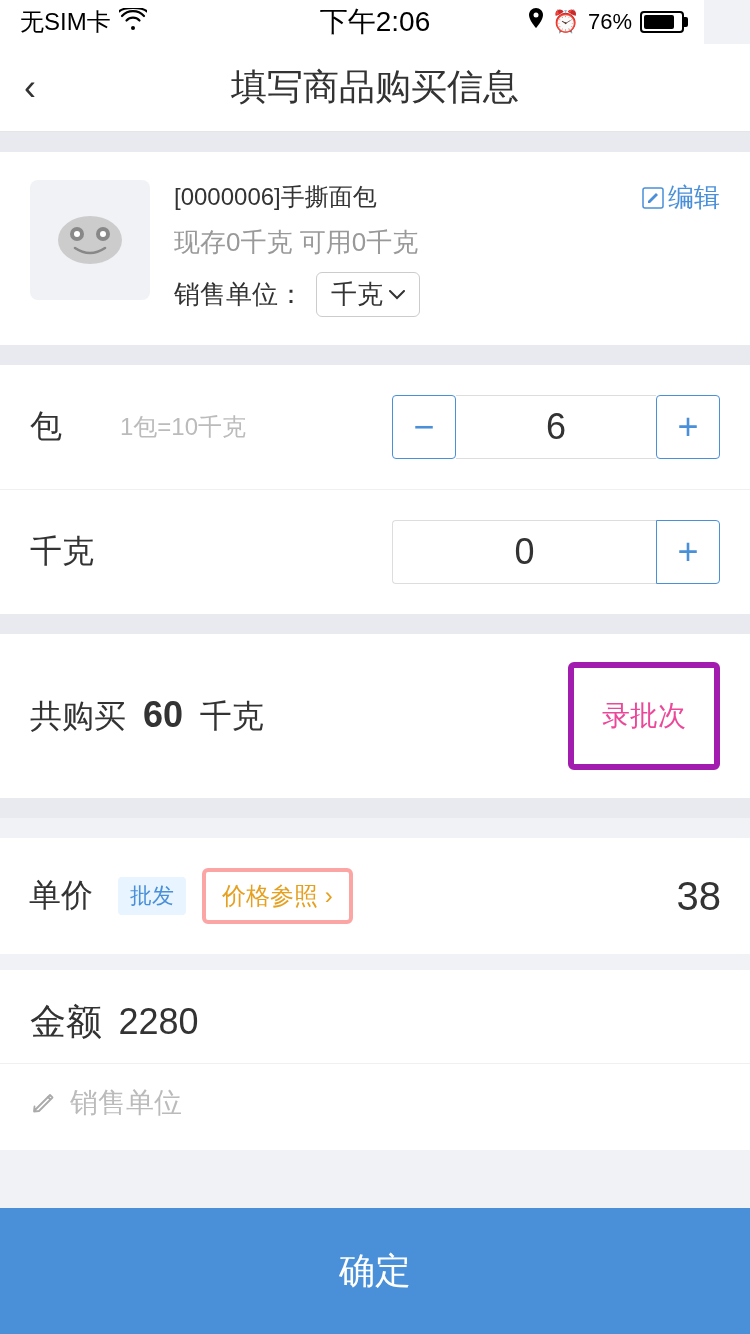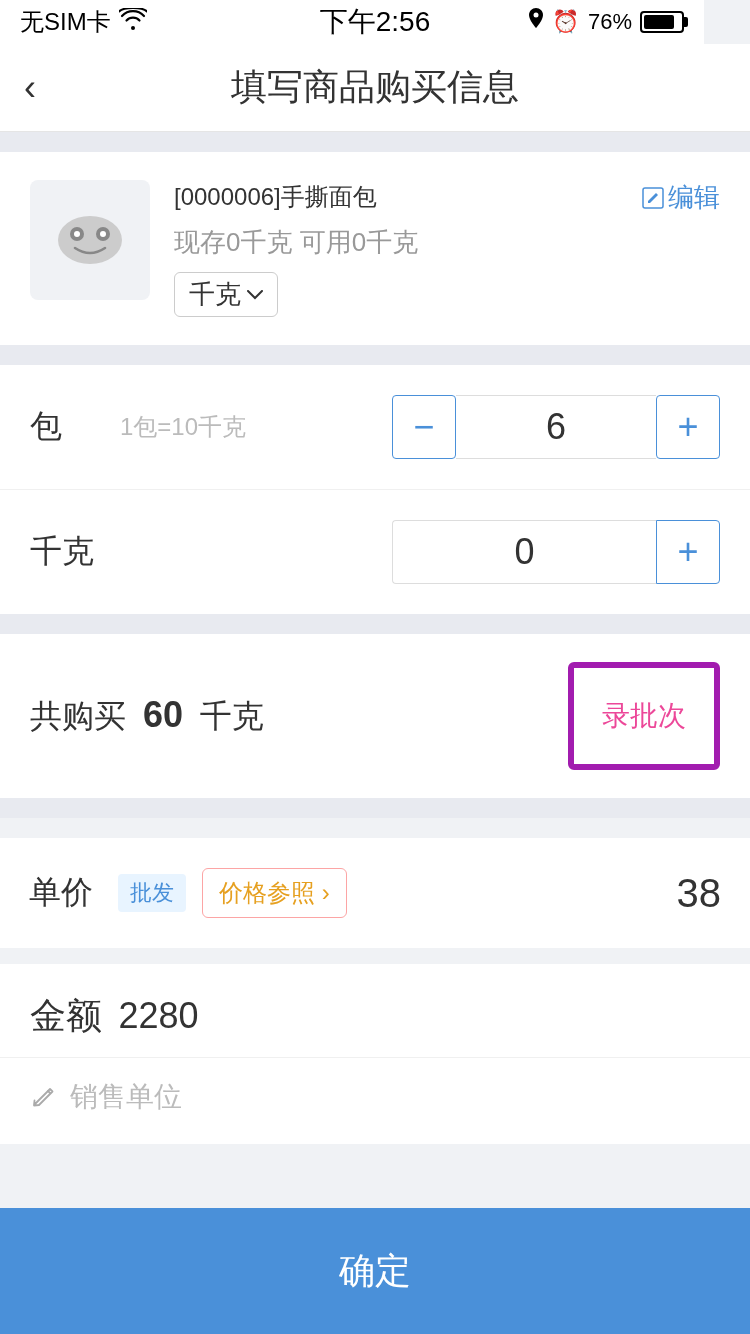--- a/index.html
+++ b/index.html
@@ -262,21 +262,21 @@
     }
     .price-badge {
       background: #e8f4ff;
       color: #4a90d9;
       font-size: 22px;
       padding: 4px 12px;
       border-radius: 4px;
       margin-left: 25px;
     }
     .price-ref-btn {
-      border: 1px solid #fca5a5;
+      border: 4px solid #fca5a5;
       border-radius: 6px;
       padding: 8px 16px;
       font-size: 24px;
       color: #e6a020;
       background: #fff;
       margin-left: 16px;
       cursor: pointer;
       display: flex;
       align-items: center;
       gap: 4px;
@@ -343,21 +343,21 @@
     <span>无SIM卡</span>
     <span>
       <svg width="28" height="22" viewBox="0 0 28 22" fill="none" xmlns="http://www.w3.org/2000/svg">
         <path d="M14 18a2 2 0 110 4 2 2 0 010-4z" fill="#000"></path>
         <path d="M7.5 12.5a9 9 0 0113 0" stroke="#000" stroke-width="2.2" fill="none" stroke-linecap="round"></path>
         <path d="M3 8a15 15 0 0122 0" stroke="#000" stroke-width="2.2" fill="none" stroke-linecap="round"></path>
         <path d="M0 3.5C5-1.17 23-1.17 28 3.5" stroke="#000" stroke-width="2.2" fill="none" stroke-linecap="round"></path>
       </svg>
     </span>
   </div>
-  <div class="status-center">下午2:56</div>
+  <div class="status-center">下午2:06</div>
   <div class="status-right">
     <span>
       <svg width="18" height="22" viewBox="0 0 18 22" fill="none">
         <path d="M9 0C5.13 0 2 3.13 2 7c0 5.25 7 13 7 13s7-7.75 7-13c0-3.87-3.13-7-7-7z" fill="#000"></path>
         <circle cx="9" cy="7" r="2.5" fill="#fff"></circle>
       </svg>
     </span>
     <span>⏰</span>
     <span>76%</span>
     <div class="battery-icon">
@@ -390,20 +390,21 @@
       <span class="edit-link">
         <svg width="22" height="22" viewBox="0 0 22 22" fill="none">
           <rect x="1" y="1" width="20" height="20" rx="2" stroke="#4a90d9" stroke-width="1.5" fill="none"></rect>
           <path d="M6 14l2-2 6-6 2 2-6 6-2 2H6v-2z" fill="#4a90d9"></path>
         </svg>
         <span>编辑</span>
       </span>
     </div>
     <div class="product-stock">现存0千克  可用0千克</div>
     <div class="product-unit-row">
+      <span>销售单位：</span>
       <div class="unit-select">
         <span>千克</span>
         <svg width="16" height="10" viewBox="0 0 16 10" fill="none">
           <path d="M1 1l7 7 7-7" stroke="#333" stroke-width="2" stroke-linecap="round"></path>
         </svg>
       </div>
     </div>
   </div>
 </div>
 

